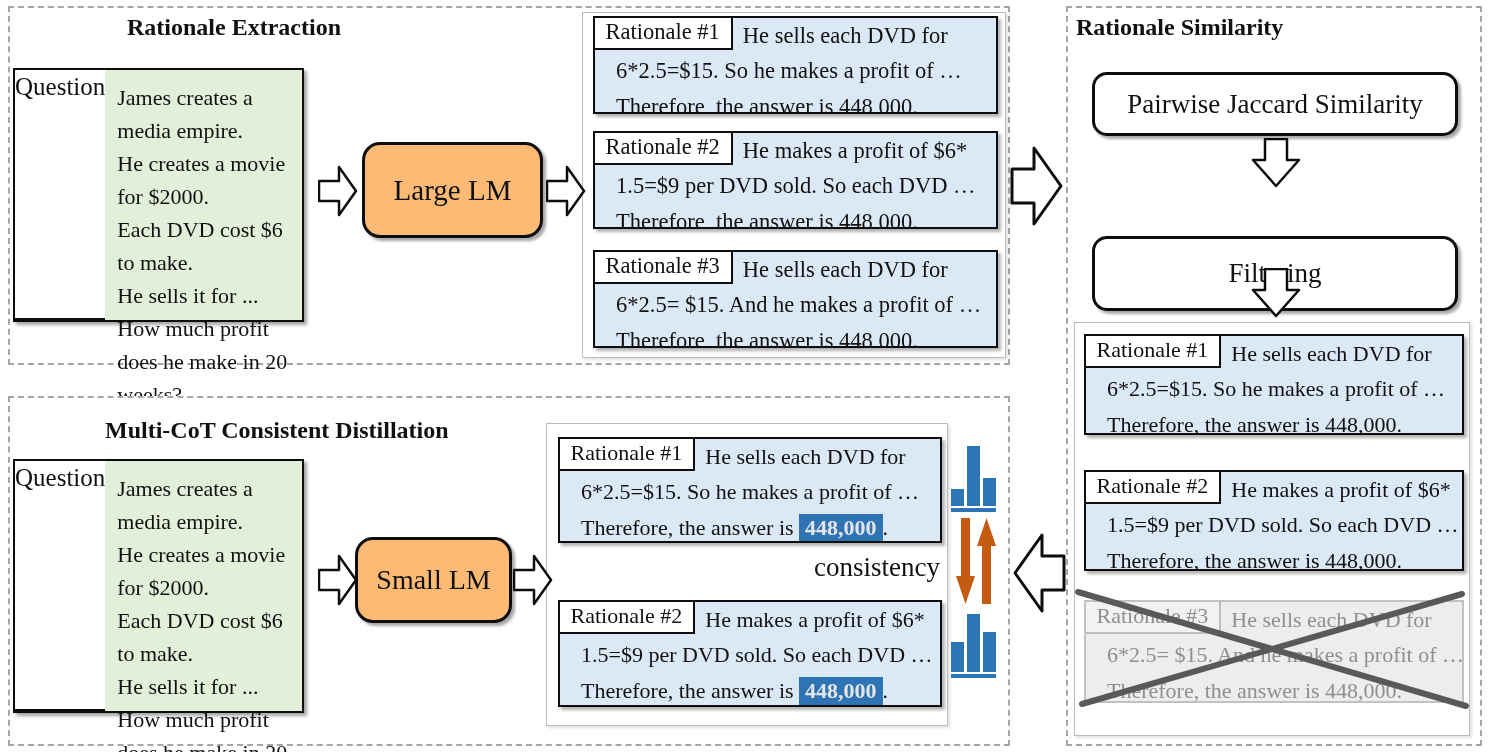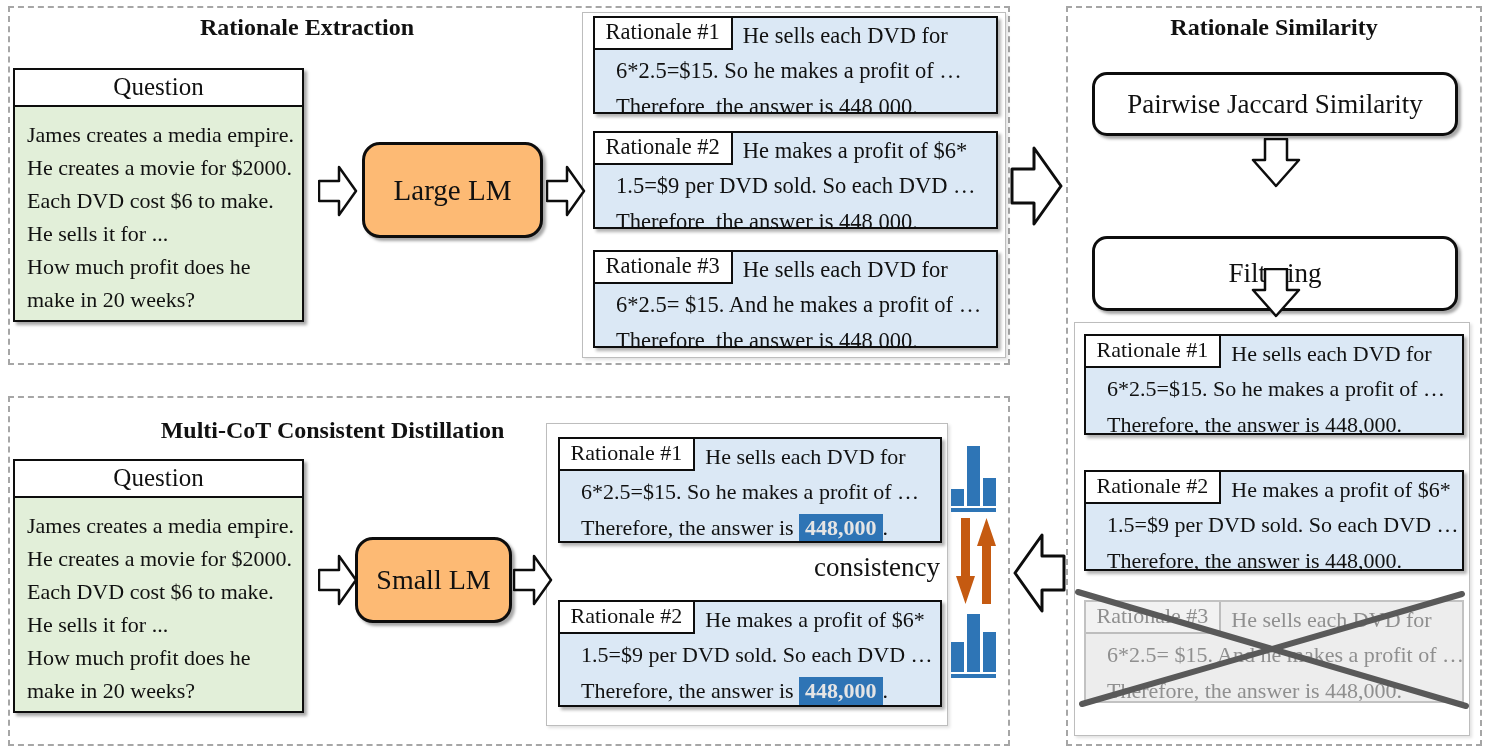--- a/index.html
+++ b/index.html
@@ -4,25 +4,25 @@
 <style>
   * { box-sizing: border-box; margin: 0; padding: 0; }
   html,body { background:#fff; }
   .stage {
     position: relative; width: 1488px; height: 752px;
     background: #fff; overflow: hidden;
     font-family: "Liberation Serif", "DejaVu Serif", serif;
     color: #111;
   }
   .panel { position: absolute; border: 2.5px dashed #a6a6a6; background: #fff; }
-  .ptitle { position: absolute; font-weight: bold; font-size: 24px; text-align: center; }
+  .ptitle { position: absolute; font-weight: bold; font-size: 24px; text-align: left; }
 
   .qbox {
     position: absolute; border: 2.5px solid #0d0d0d; background: #e2efd9;
-    box-shadow: 3px 3px 3px rgba(0,0,0,0.35); display: flex; flex-direction: column;
+    box-shadow: 3px 3px 3px rgba(0,0,0,0.35); display: flex; 
   }
   .qhead { background:#fff; border-bottom: 2.5px solid #0d0d0d; text-align:center; font-size: 25px; padding: 3px 0 4px; }
   .qbody { padding: 11px 8px 0 12px; font-size: 22px; line-height: 33px; }
 
   .model {
     position: absolute; border: 3px solid #0d0d0d; border-radius: 18px; background: #fdba74;
     display: flex; align-items: center; justify-content: center; font-size: 29px;
     box-shadow: 3px 3px 3px rgba(0,0,0,0.35);
   }
   .step {

